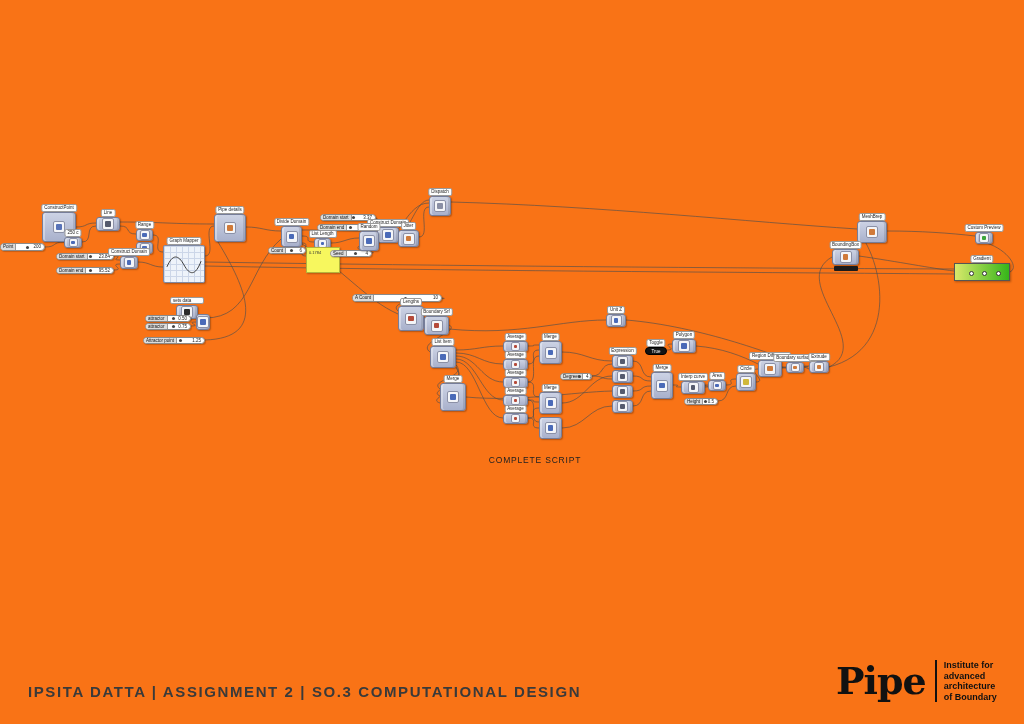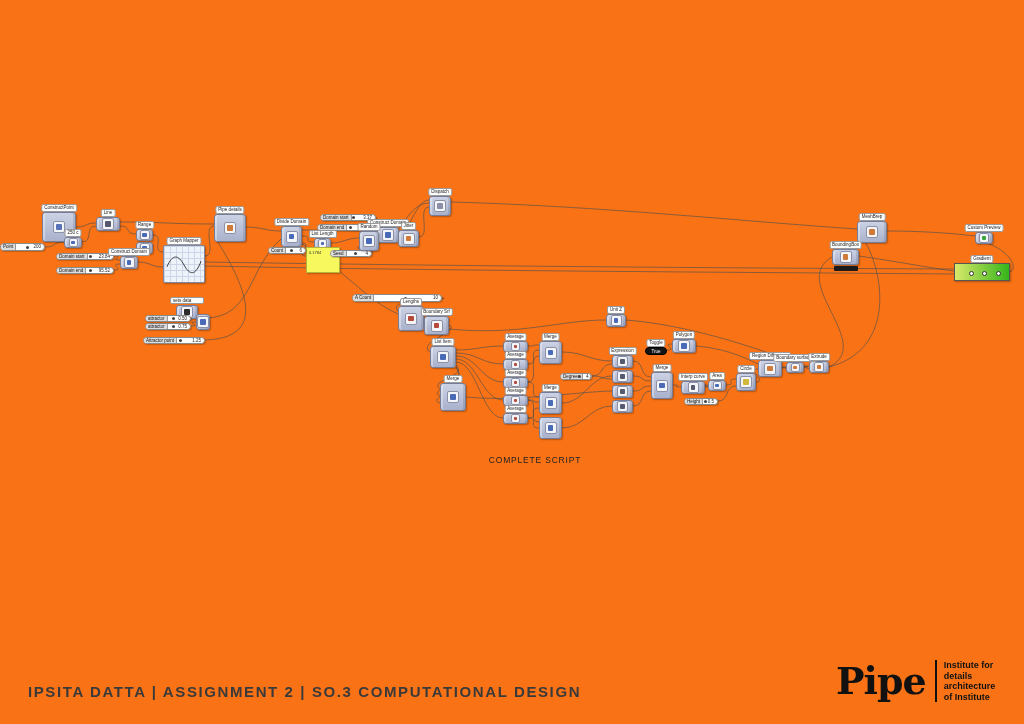--- a/index.html
+++ b/index.html
@@ -480,18 +480,18 @@
         <span class="sl-dot"></span>
       </div>
     </div>
   <div id="caption">COMPLETE SCRIPT</div>
   <div id="footer-title">IPSITA DATTA | ASSIGNMENT 2 | SO.3 COMPUTATIONAL DESIGN</div>
   <div id="logo">
     <span id="logo-word">Pipe</span>
     <span id="logo-bar"></span>
     <span id="logo-lines">
       <span>Institute for</span>
-      <span>details</span>
+      <span>advanced</span>
       <span>architecture</span>
-      <span>of Institute</span>
+      <span>of Boundary</span>
     </span>
   </div>
 </div>
 
 </body></html>

